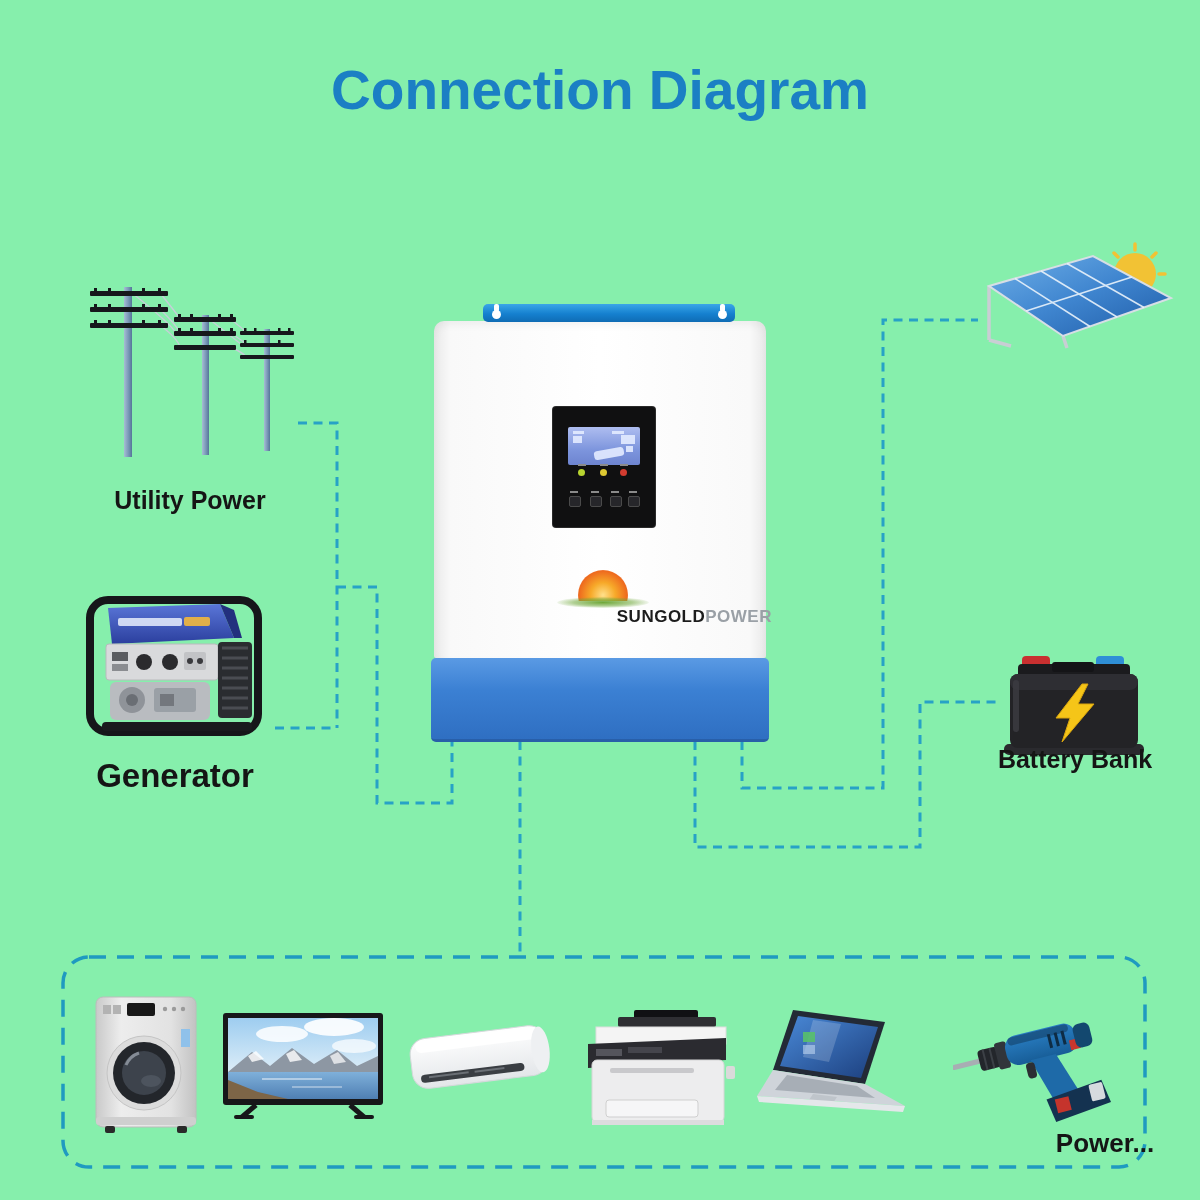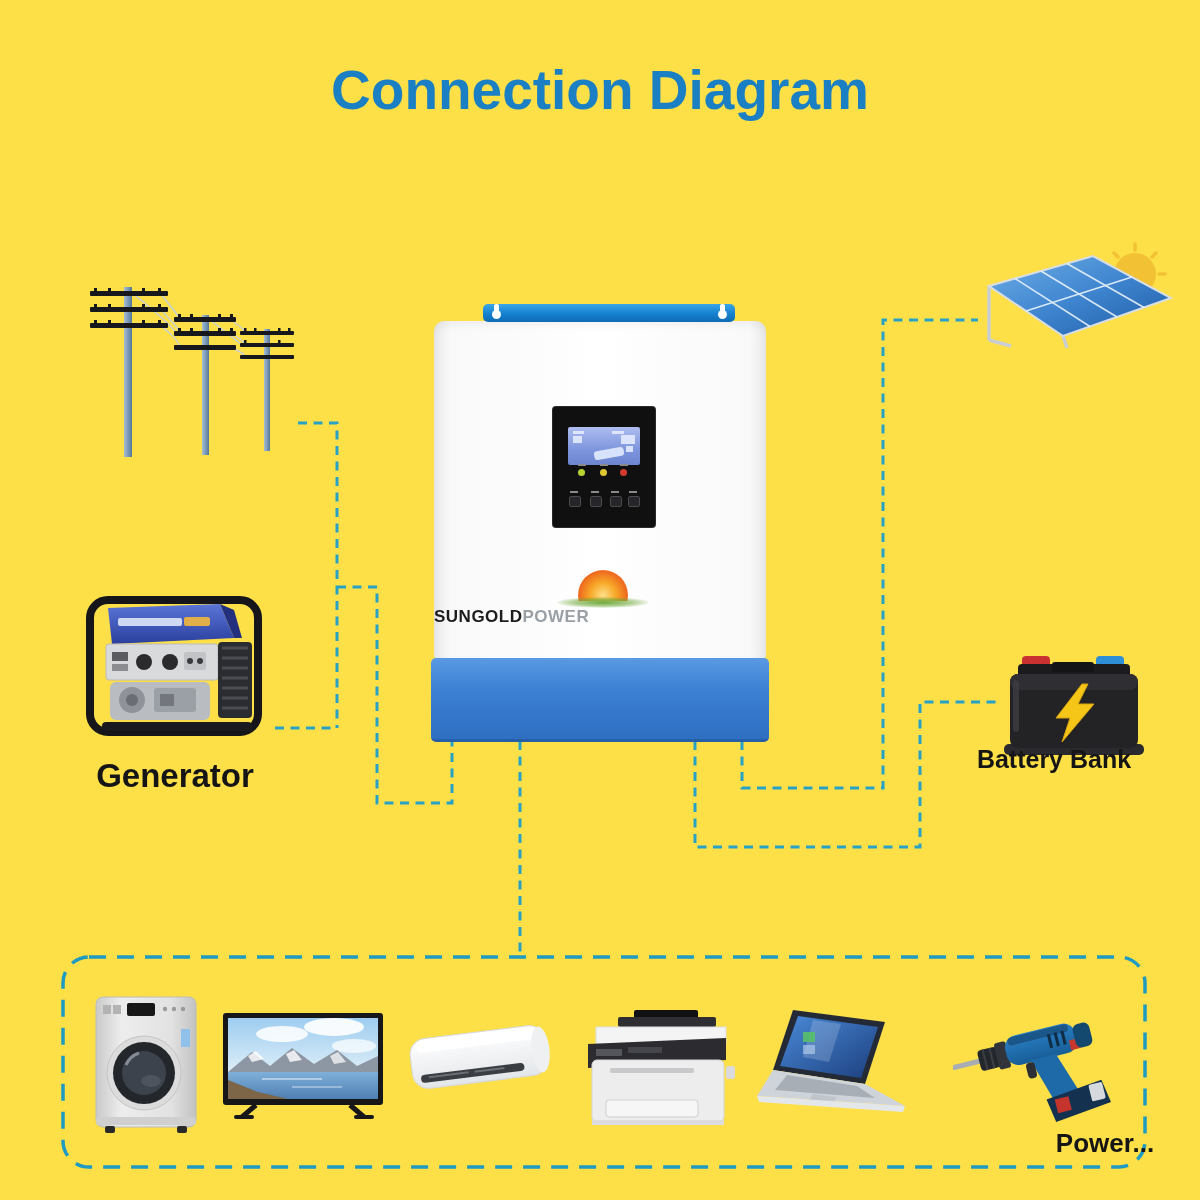--- a/index.html
+++ b/index.html
@@ -1,28 +1,28 @@
 <!DOCTYPE html>
 <html><head>
 <meta charset="utf-8">
 <style>
   html,body{margin:0;padding:0;background:#fff;}
-  .canvas{position:relative;width:1200px;height:1200px;background:#fde047;overflow:hidden;
+  .canvas{position:relative;width:1200px;height:1200px;background:#86efac;overflow:hidden;
           font-family:"Liberation Sans",sans-serif;}
   .abs{position:absolute;}
   .overlay{position:absolute;left:0;top:0;}
   
   .title{position:absolute;left:0;top:58px;width:1200px;text-align:center;
          font-size:55px;font-weight:bold;color:#1b7fc4;letter-spacing:0px;}
   
   .nlabel{position:absolute;font-size:25px;font-weight:bold;color:#151515;text-align:center;}
   .lbl-utility{left:75px;top:486px;width:230px;}
   .lbl-generator{left:90px;top:757px;width:170px;font-size:33px;}
   .lbl-solar{left:962px;top:369px;width:210px;}
-  .lbl-battery{left:959px;top:745px;width:190px;}
+  .lbl-battery{left:980px;top:745px;width:190px;}
   .lbl-acout{left:534px;top:866px;width:200px;text-align:left;font-size:26px;}
   .lbl-more{left:1050px;top:1128px;width:110px;font-size:26px;}
   
   .inverter{position:absolute;left:431px;top:303px;width:338px;height:440px;}
   .inv-bar{position:absolute;left:52px;top:1px;width:252px;height:18px;border-radius:5px;
            background:linear-gradient(180deg,#3aa6e8 0%,#1580cf 55%,#0f6cb4 100%);z-index:3;}
   .hook{position:absolute;top:2px;width:12px;height:14px;}
   .hook-l{left:7px;} .hook-r{right:7px;}
   .hook::before{content:"";position:absolute;bottom:1px;left:1.5px;width:9px;height:9px;border-radius:50%;background:#fff;}
   .hook::after{content:"";position:absolute;top:-2px;left:3.5px;width:5px;height:8px;border-radius:2px;background:#fff;}
@@ -48,21 +48,21 @@
   .tag{left:2px;top:0;width:8px;height:2px;background:#8a8a8a;}
   .led{left:2px;top:5px;width:7px;height:7px;border-radius:50%;}
   .led1{background:#b8d430;} .led2{background:#ddc832;} .led3{background:#d23c30;}
   .btn{left:1px;top:5px;width:10px;height:9px;background:#26262a;border:1px solid #4a4a4a;border-radius:2px;}
   
   .sunwrap{position:absolute;left:144px;top:249px;width:50px;height:31px;overflow:hidden;}
   .sun{position:absolute;left:0;top:0;width:50px;height:50px;border-radius:50%;
        background:radial-gradient(circle,#ffe08a 0%,#f7a929 35%,#ee6a1e 68%,rgba(238,106,30,.25) 85%,rgba(238,106,30,0) 100%);}
   .hill{position:absolute;left:123px;top:276px;width:92px;height:11px;border-radius:50%;
         background:radial-gradient(ellipse,#6fa83a 0%,rgba(111,168,58,.55) 45%,rgba(111,168,58,0) 75%);}
-  .brand{position:absolute;left:0;top:286px;width:338px;text-align:left;font-size:17px;
+  .brand{position:absolute;left:0;top:286px;width:338px;text-align:right;font-size:17px;
          font-weight:bold;letter-spacing:.5px;}
   .brand .b1{color:#1c1c1c;} .brand .b2{color:#9aa0a6;}
 </style>
 </head>
 <body>
 
 <div class="canvas">
 
   <svg class="overlay" width="1200" height="1200" viewBox="0 0 1200 1200">
     <g fill="none" stroke="#27a2c6" stroke-width="3" stroke-dasharray="9 6.5">
@@ -130,20 +130,21 @@
           <rect x="150" y="53" width="3" height="4"></rect>
         <rect x="164" y="53" width="2.5" height="4"></rect>
           <rect x="174" y="53" width="2.5" height="4"></rect>
           <rect x="198" y="53" width="2.5" height="4"></rect>
           <rect x="208" y="53" width="2.5" height="4"></rect>
         <rect x="164" y="65" width="2.5" height="4"></rect>
           <rect x="198" y="65" width="2.5" height="4"></rect>
       </g>
     </svg>
   </div>
+  <div class="nlabel lbl-utility">Utility Power</div>
 
   <div class="abs" style="left:82px;top:590px;">
     <svg width="185" height="155" viewBox="0 0 185 155">
       <defs>
         <linearGradient id="genBlue" x1="0" y1="0" x2="0" y2="1">
           <stop offset="0" stop-color="#5a76d8"></stop>
             <stop offset="1" stop-color="#2b3f9e"></stop>
         </linearGradient>
       </defs>
       <rect x="8" y="10" width="168" height="132" rx="18" fill="none" stroke="#16161a" stroke-width="8"></rect>

